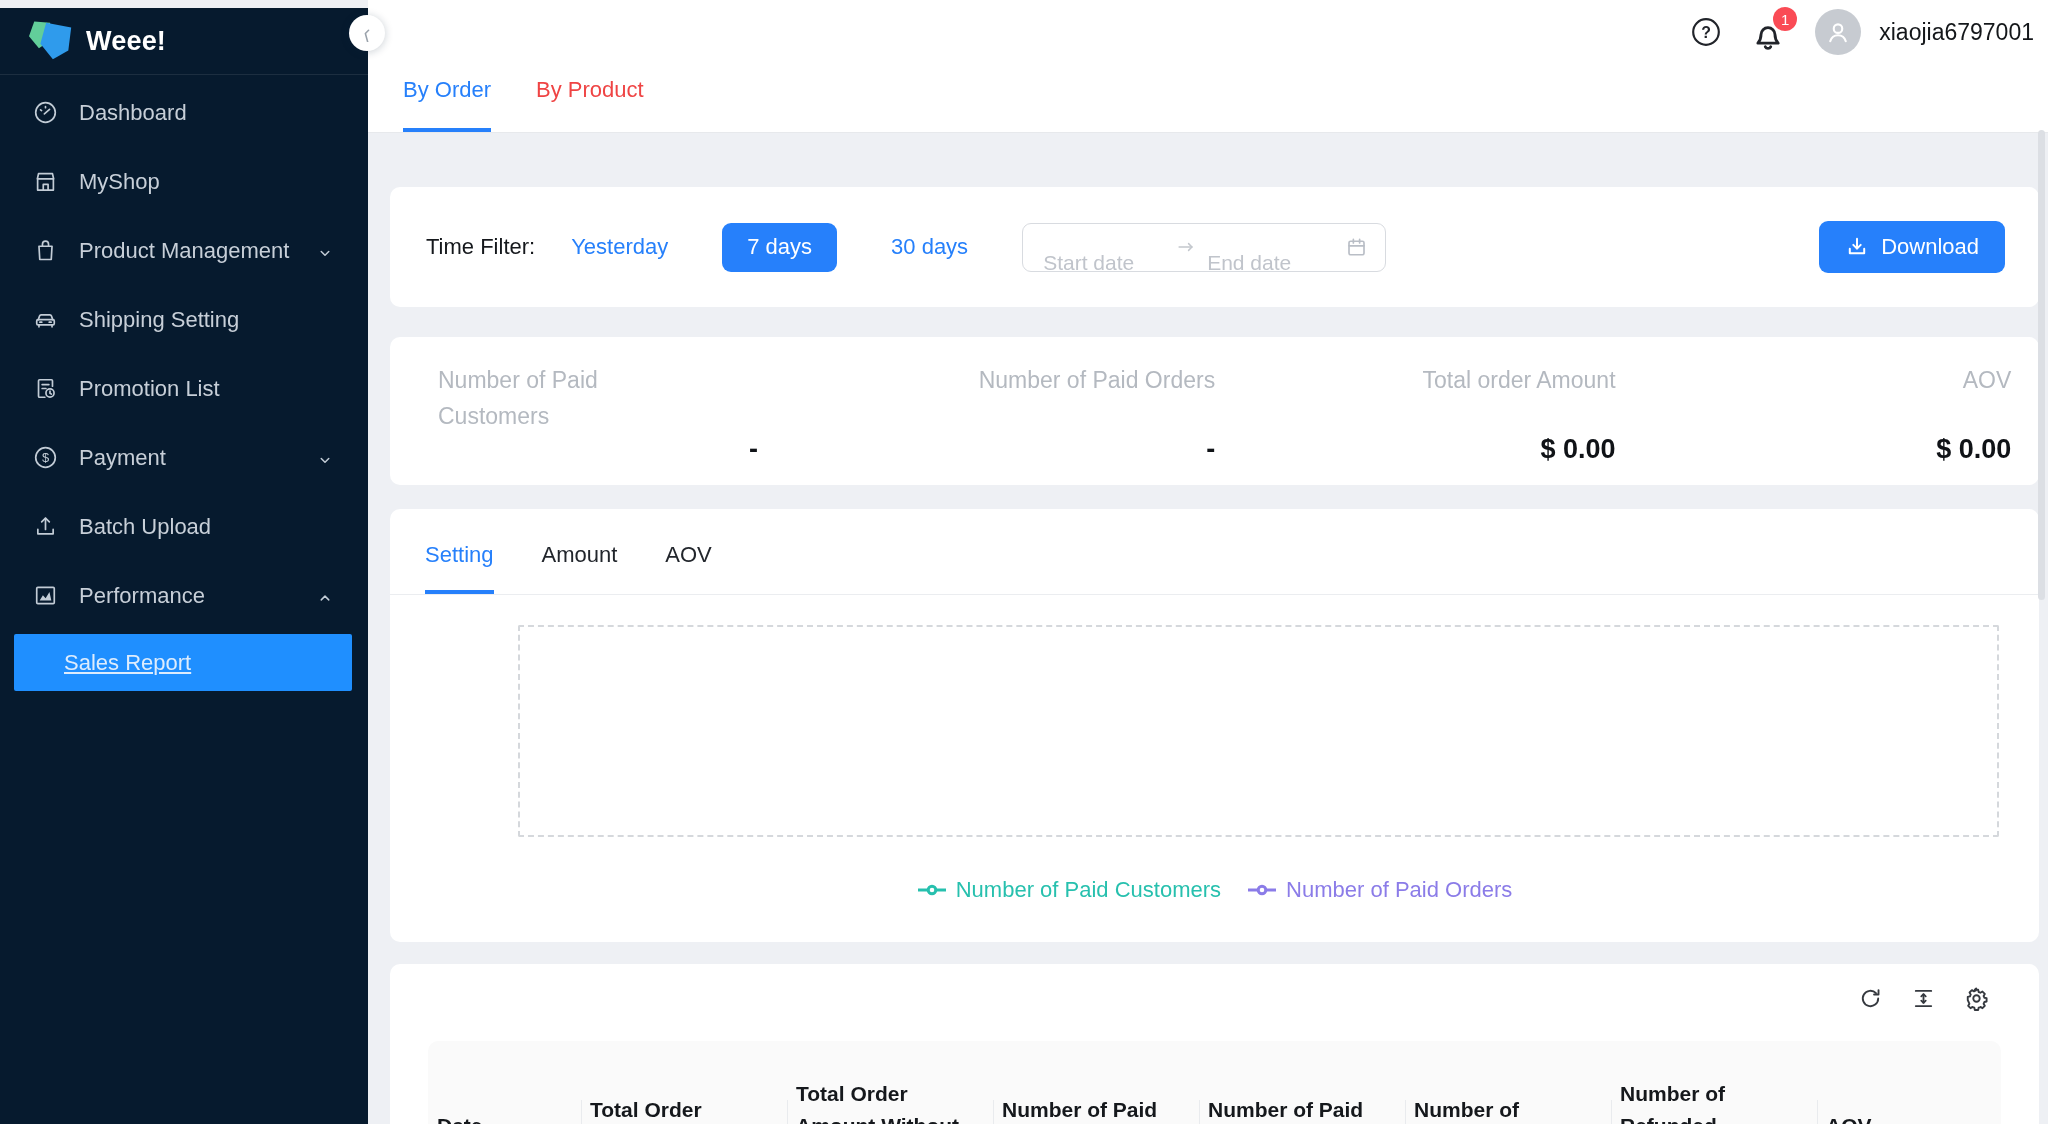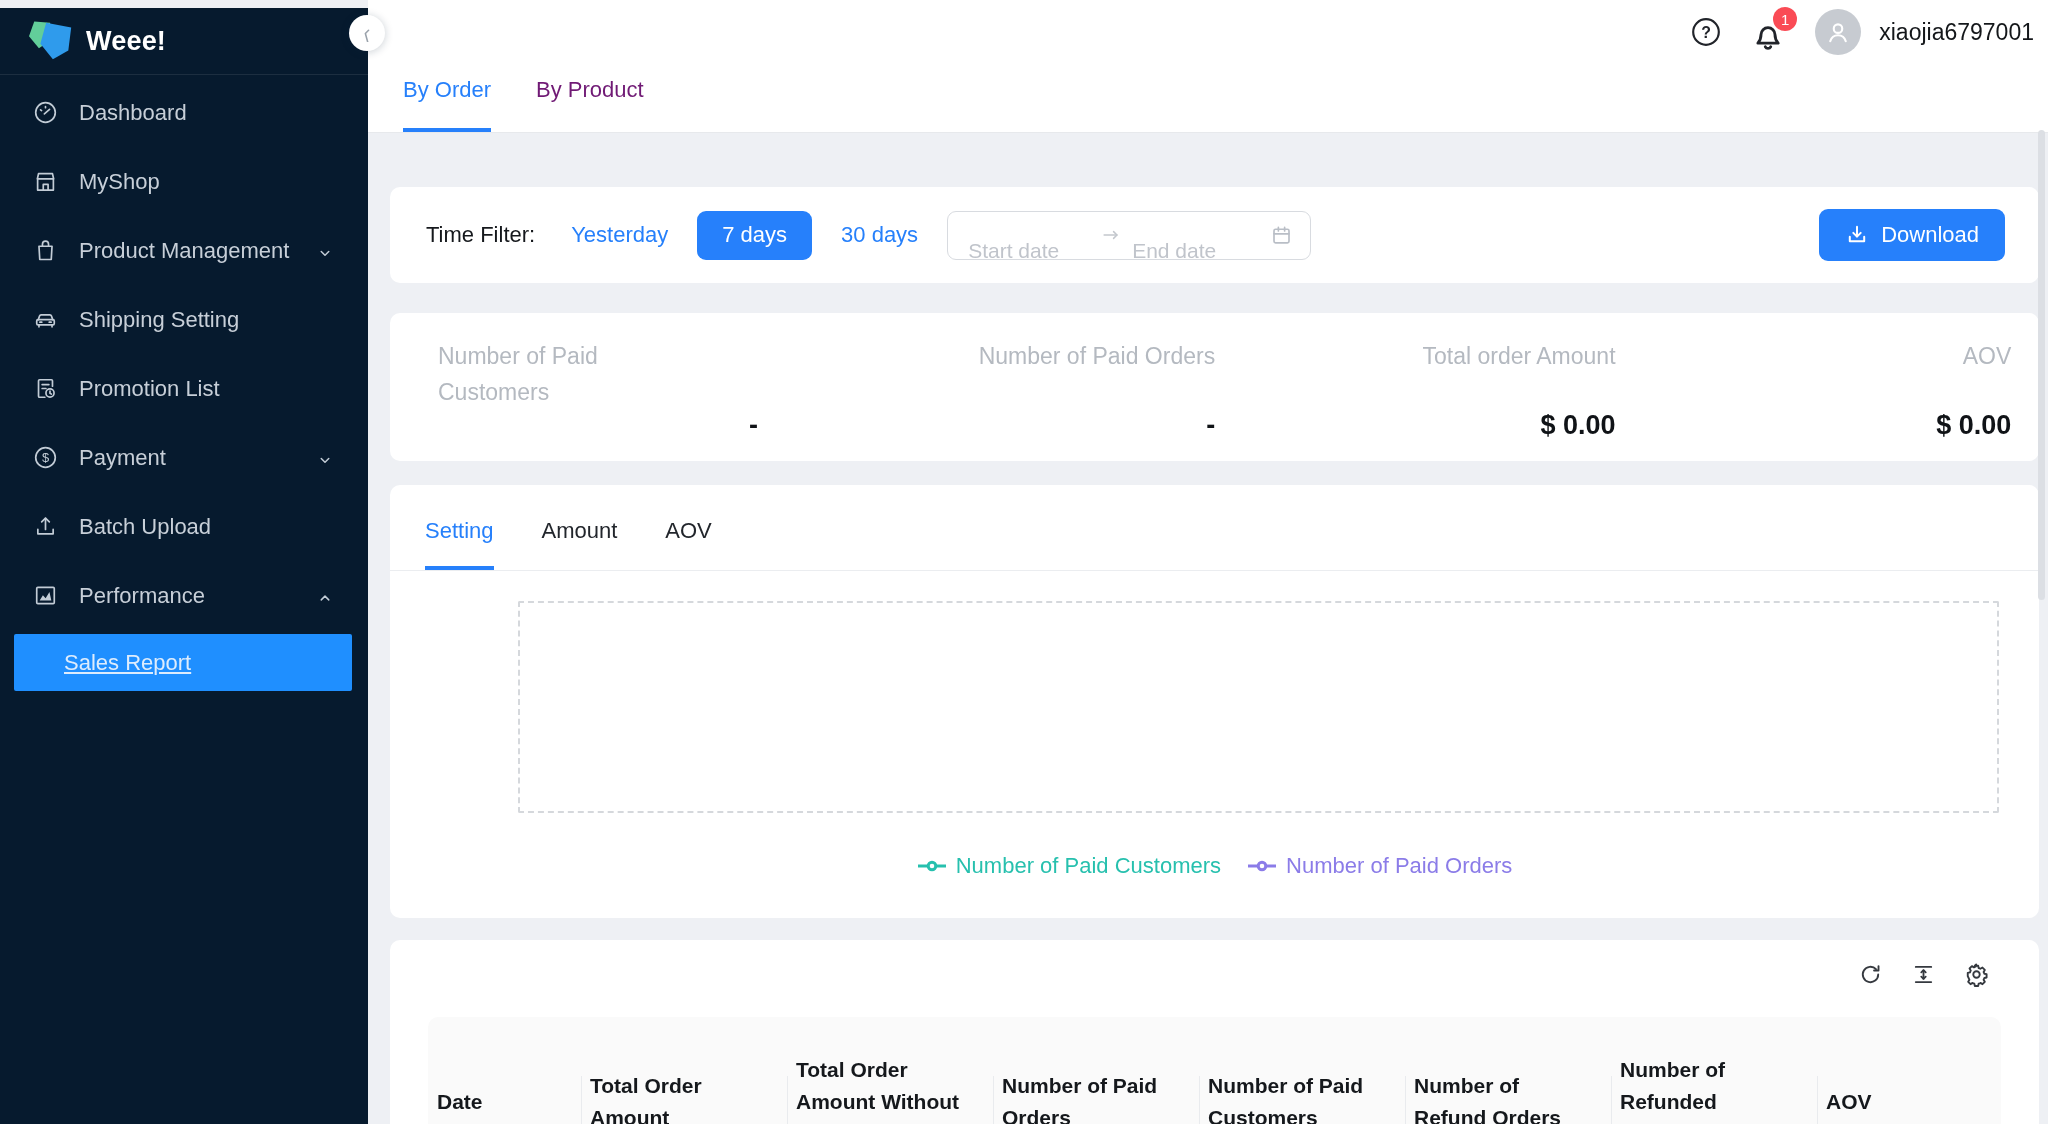--- a/index.html
+++ b/index.html
@@ -17,39 +17,39 @@
   .nav-item .chev svg { width:18px; height:18px; stroke:currentColor; fill:none; stroke-width:2; stroke-linecap:round; stroke-linejoin:round; }
   .submenu-active { margin:4px 16px 0 14px; height:57px; background:#1f8fff; border-radius:2px; display:flex; align-items:center; padding-left:50px; color:#ddecfd; font-size:22px; cursor:pointer;text-decoration:underline; }
 
   .collapse-btn { position:absolute; left:349px; top:15px; width:36px; height:36px; background:#ffffff; border-radius:50%; box-shadow:0 1px 8px rgba(15,35,60,0.22); display:flex; align-items:center; justify-content:center; z-index:9; cursor:pointer; }
   .collapse-btn svg { width:17px; height:17px; stroke:#9aa2ab; fill:none; stroke-width:2.2; stroke-linecap:round; stroke-linejoin:round; }
 
   
   .main { position:absolute; left:368px; top:0; width:1680px; height:1124px; }
   .topbar { position:relative; height:133px; background:#ffffff; border-bottom:1px solid #e7e9ec; }
   .top-tabs { position:absolute; left:35px; bottom:0; display:flex; gap:45px; }
-  .top-tab { font-size:22px; padding-bottom:25px; color:#701a75; cursor:pointer; border-bottom:4px solid transparent; }
+  .top-tab { font-size:22px; padding-bottom:25px; color:#ef4444; cursor:pointer; border-bottom:4px solid transparent; }
   .top-tab.active { color:#2680fb; border-bottom-color:#2680fb; }
   .topbar-right { position:absolute; right:14px; top:6px; height:52px; display:flex; align-items:center; gap:26px; }
   .help-icon { width:34px; height:34px; color:#21242a; cursor:pointer; }
   .help-icon svg { width:34px; height:34px; }
   .bell-wrap { position:relative; width:40px; height:42px; cursor:pointer; }
   .bell-wrap svg { width:38px; height:38px; stroke:#21242a; fill:none; stroke-width:1.8; stroke-linecap:round; stroke-linejoin:round; margin-top:6px; }
   .badge { position:absolute; top:-4px; right:-8px; min-width:24px; height:24px; background:#fa4b55; color:#fff; border-radius:12px; font-size:15px; display:flex; align-items:center; justify-content:center; padding:0 6px; }
   .avatar { width:46px; height:46px; border-radius:50%; background:#c7cbd1; display:flex; align-items:center; justify-content:center; cursor:pointer; }
   .avatar svg { width:30px; height:30px; stroke:#ffffff; fill:none; stroke-width:1.7; stroke-linecap:round; }
   .username { font-size:23px; color:#14171a; margin-left:-8px; }
 
   .content { padding:54px 9px 0 22px; }
   .card { background:#ffffff; border-radius:10px; }
 
   
-  .filter-card { height:96px; display:flex; align-items:center; padding:0 34px 0 36px; }
+  .filter-card { height:120px; display:flex; align-items:center; padding:0 34px 0 36px; }
   .filter-label { font-size:22px; color:#15181c; }
-  .filter-group { display:flex; align-items:center; gap:29px; margin-left:36px; }
+  .filter-group { display:flex; align-items:center; gap:54px; margin-left:36px; }
   .link-btn { font-size:22px; color:#2680fb; cursor:pointer; }
   .pill-btn { background:#2680fb; color:#ffffff; font-size:22px; border:none; border-radius:9px; height:49px; padding:0 25px; cursor:pointer; font-family:inherit; }
   .range-box { width:364px; height:49px; border:1px solid #d8dbe0; border-radius:9px; display:flex; align-items:center; padding:0 16px 0 20px; background:#fff; }
   .range-box input { border:none; outline:none; font-size:21px; width:122px; color:#3c4046; font-family:inherit; background:transparent;margin-top:32px; }
   .range-box input::placeholder { color:#c0c4cb; }
   .range-arrow { width:22px; height:22px; color:#c3c7cd; margin:0 10px; }
   .range-arrow svg { width:22px; height:22px; stroke:currentColor; fill:none; stroke-width:1.6; stroke-linecap:round; stroke-linejoin:round; }
   .cal-icon { margin-left:auto; width:25px; height:25px; color:#b9bec6; cursor:pointer; }
   .cal-icon svg { width:25px; height:25px; stroke:currentColor; fill:none; stroke-width:1.6; stroke-linecap:round; }
   .download-btn { margin-left:auto; background:#2680fb; color:#fff; border:none; border-radius:9px; height:52px; padding:0 26px; font-size:22px; display:flex; align-items:center; gap:12px; cursor:pointer; font-family:inherit; }

